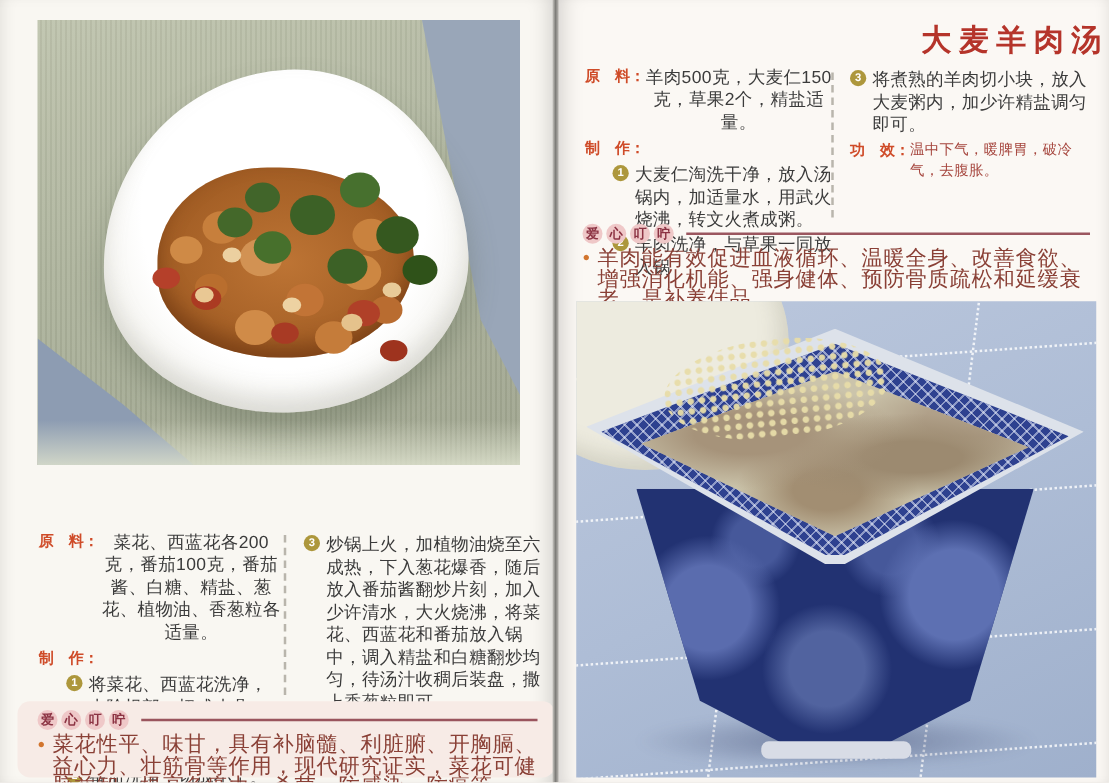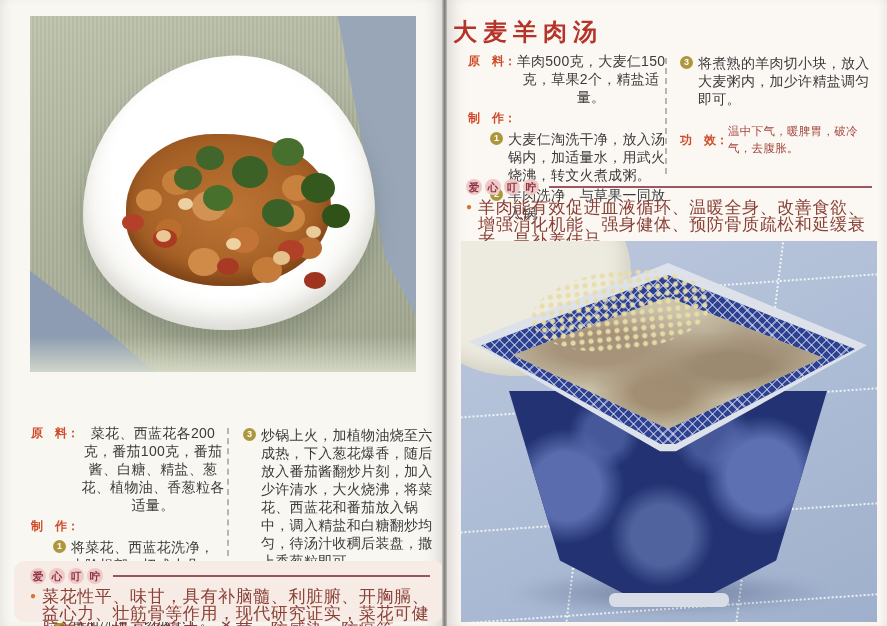--- a/index.html
+++ b/index.html
@@ -7,38 +7,38 @@
   .book { position:relative; width:887px; height:626px; background:#f6f3ee; overflow:hidden; }
 
   
   .page { position:absolute; top:0; height:626px; }
   .page-left  { left:0; width:443px; background:#f9f7f2; box-shadow: inset 10px 0 14px -10px rgba(0,0,0,.12), inset -14px 0 18px -12px rgba(0,0,0,.18); }
   .page-right { left:447px; width:440px; background:#fbf8f4; box-shadow: inset 14px 0 18px -12px rgba(0,0,0,.18), inset -8px 0 12px -8px rgba(0,0,0,.10); }
   .spine { position:absolute; left:442px; top:0; width:6px; height:626px;
            background:linear-gradient(90deg,#c9c7c2,#7f7e7a 40%,#9a9894 60%,#d6d4cf); }
 
   
-  .recipe-title { position:absolute; width:100%; text-align:left;
+  .recipe-title { position:absolute; width:100%; text-align:right;
     font-family:"DejaVu Serif", serif; font-weight:bold; color:#b5342a; }
   .title-l { top:386px; font-size:24px; letter-spacing:10px; padding-left:10px; }
   .title-r { top:16px;  font-size:24px; letter-spacing:6px;  padding-left:6px; }
 
   
   .col { position:absolute; }
   .col p { margin:0; }
   .lab { color:#cf4b28; font-weight:bold; font-size:12px; white-space:nowrap; flex:0 0 auto; line-height:18px; }
   .ing { display:flex;text-align:center; }
   .body-txt { font-size:14px; line-height:18px; color:#3b3b3b; letter-spacing:.3px; }
   .method-lab { margin-top:2px; line-height:20px; }
   .step { display:flex; align-items:flex-start; gap:5px; margin-top:2px; }
   .step.indent { margin-left:22px; }
   .badge { width:13px; height:13px; border-radius:50%; background:#ad973c; color:#fff;
            font-size:9px; line-height:13px; text-align:center; font-weight:bold; flex:0 0 13px; margin-top:2px; }
   .cont { margin-left:18px; }
-  .effect { display:flex; margin-top:15px;align-items:center; }
+  .effect { display:flex; margin-top:3px; }
   .eff-txt { font-family:"DejaVu Serif", serif; font-size:11.5px; line-height:17px; color:#a5443c; letter-spacing:.3px; }
   .divider { position:absolute; border-left:2px dashed #b9b5ac; width:0; }
   .div-l { left:227px; top:428px; height:128px; }
   .div-r { left:218px; top:58px;  height:116px; }
 
   
   .tips-head { display:flex; align-items:center; }
   .tip-circle { width:16px; height:16px; border-radius:50%; background:#efc8c8;
     color:#8c3343; font-size:10.5px; font-weight:bold; line-height:16px; text-align:center; margin-right:3px; flex:0 0 16px; }
   .tip-rule { flex:1; height:2px; background:#8a3a44; margin-left:7px; opacity:.85; }

